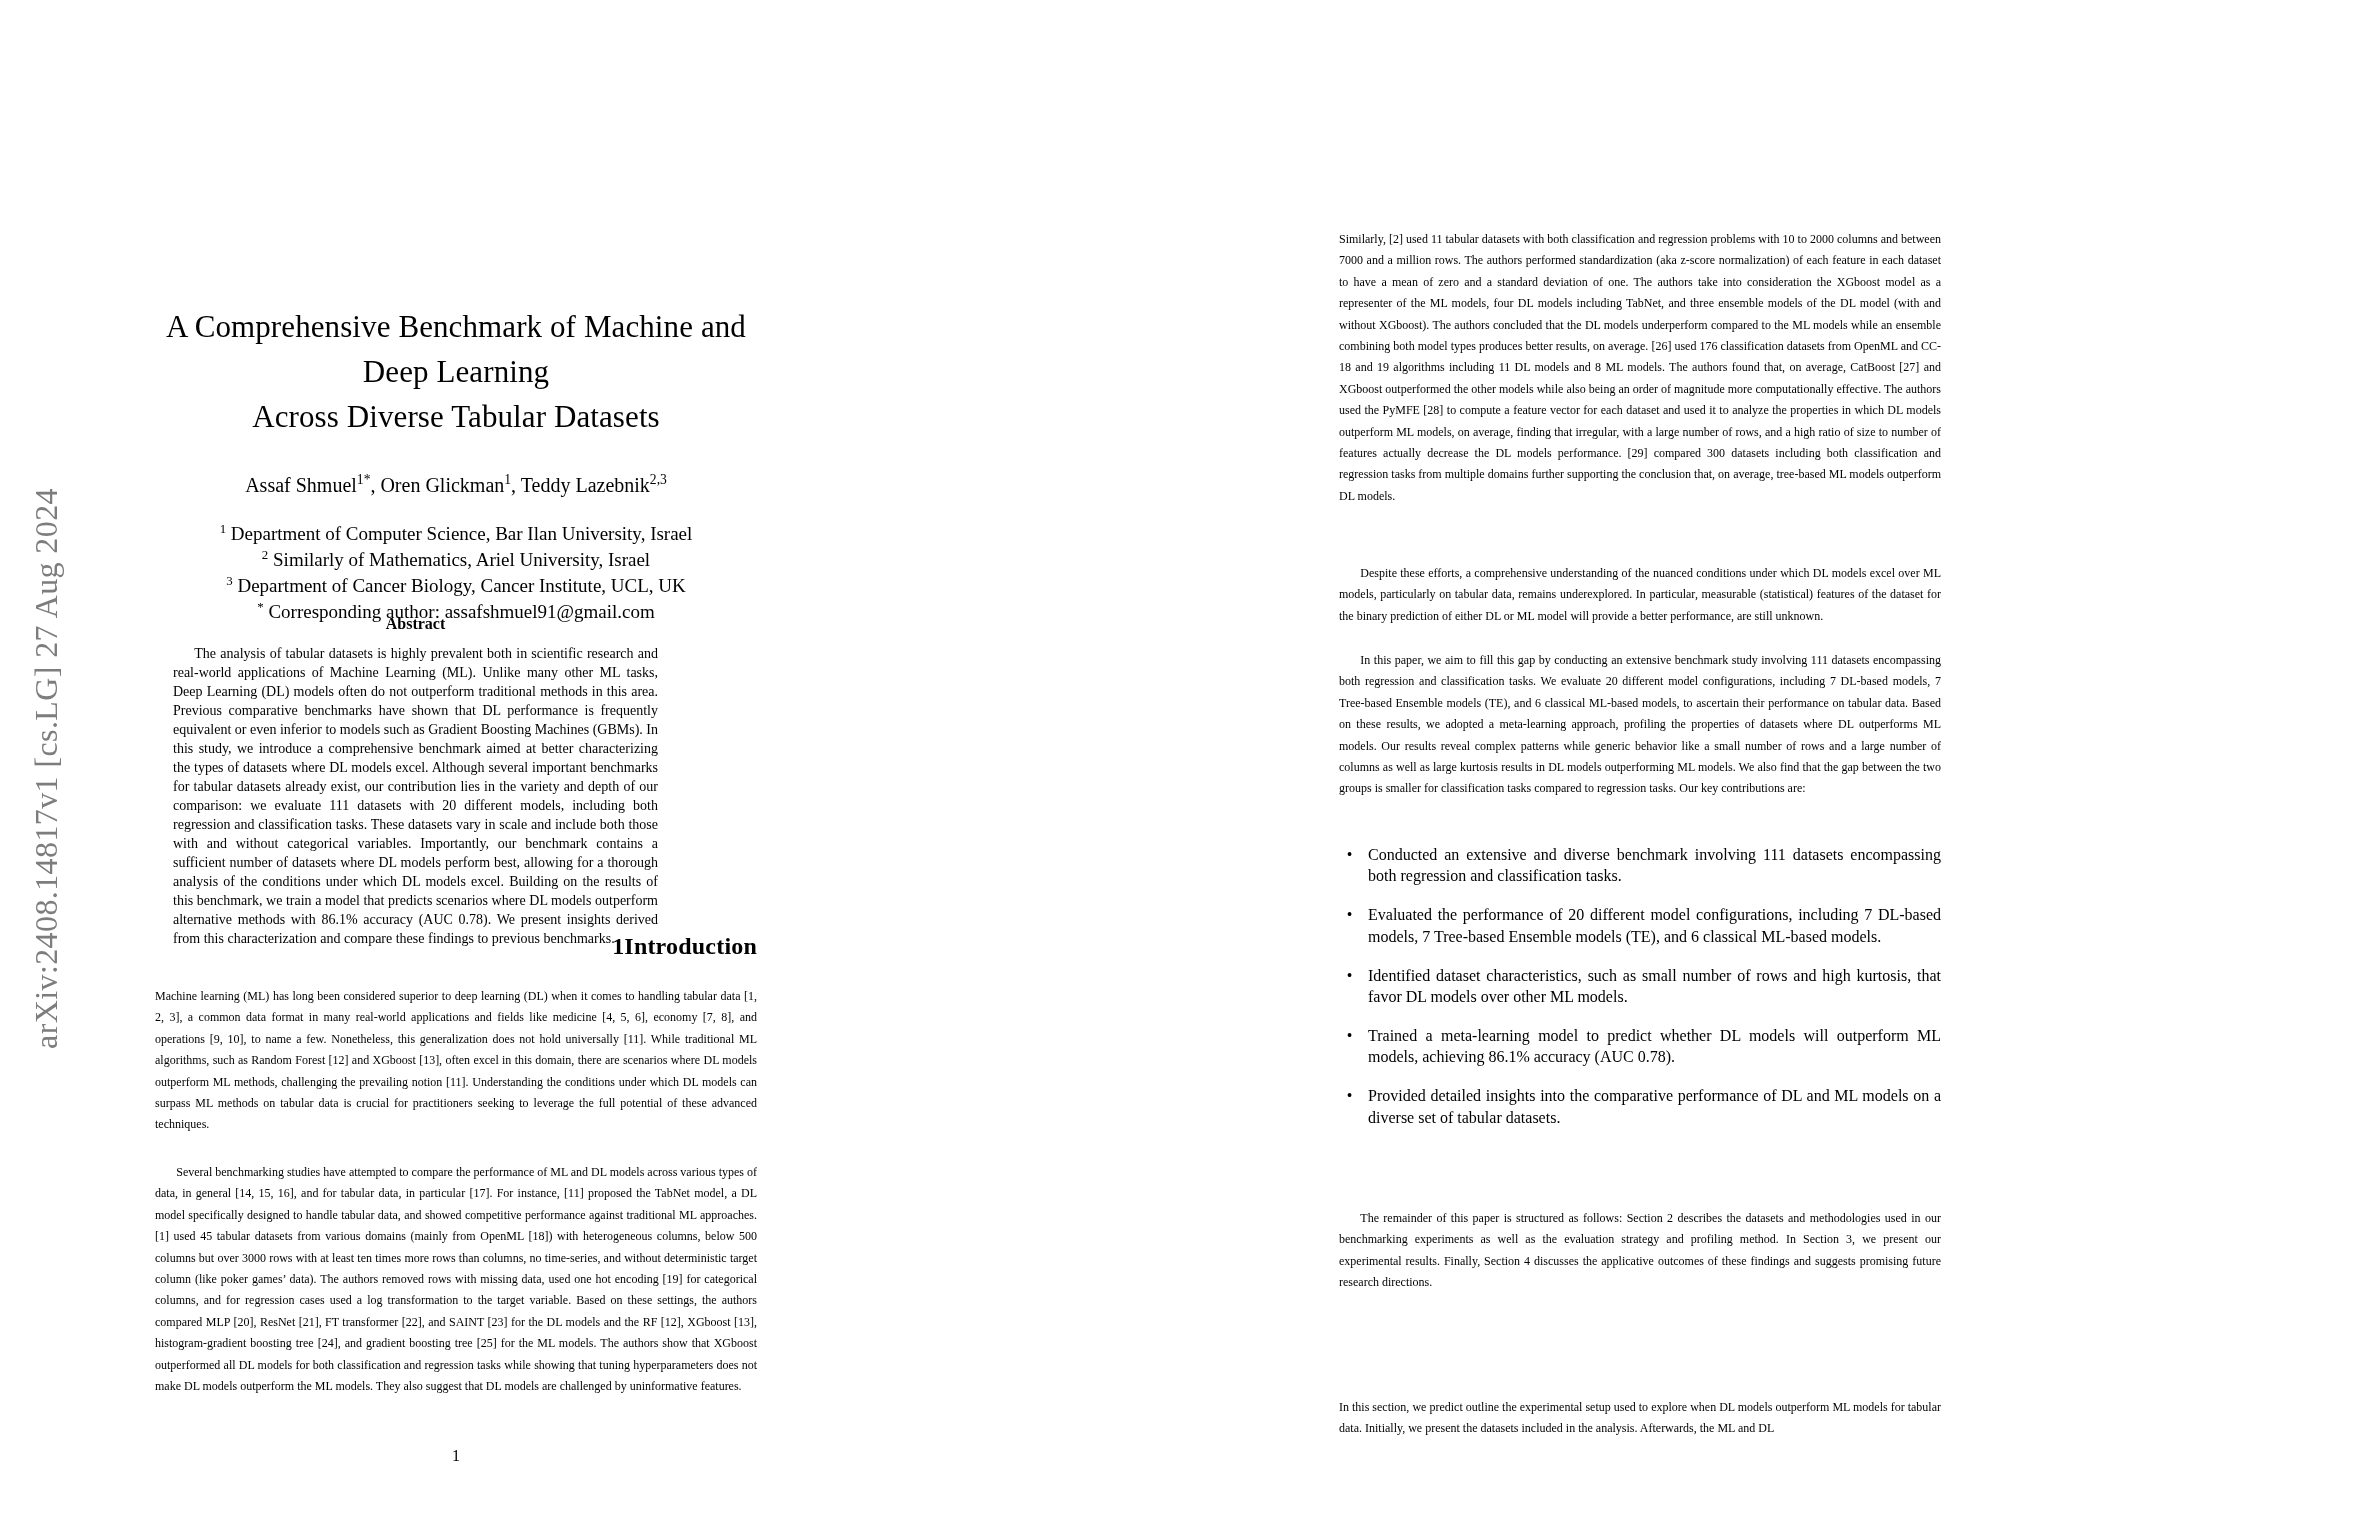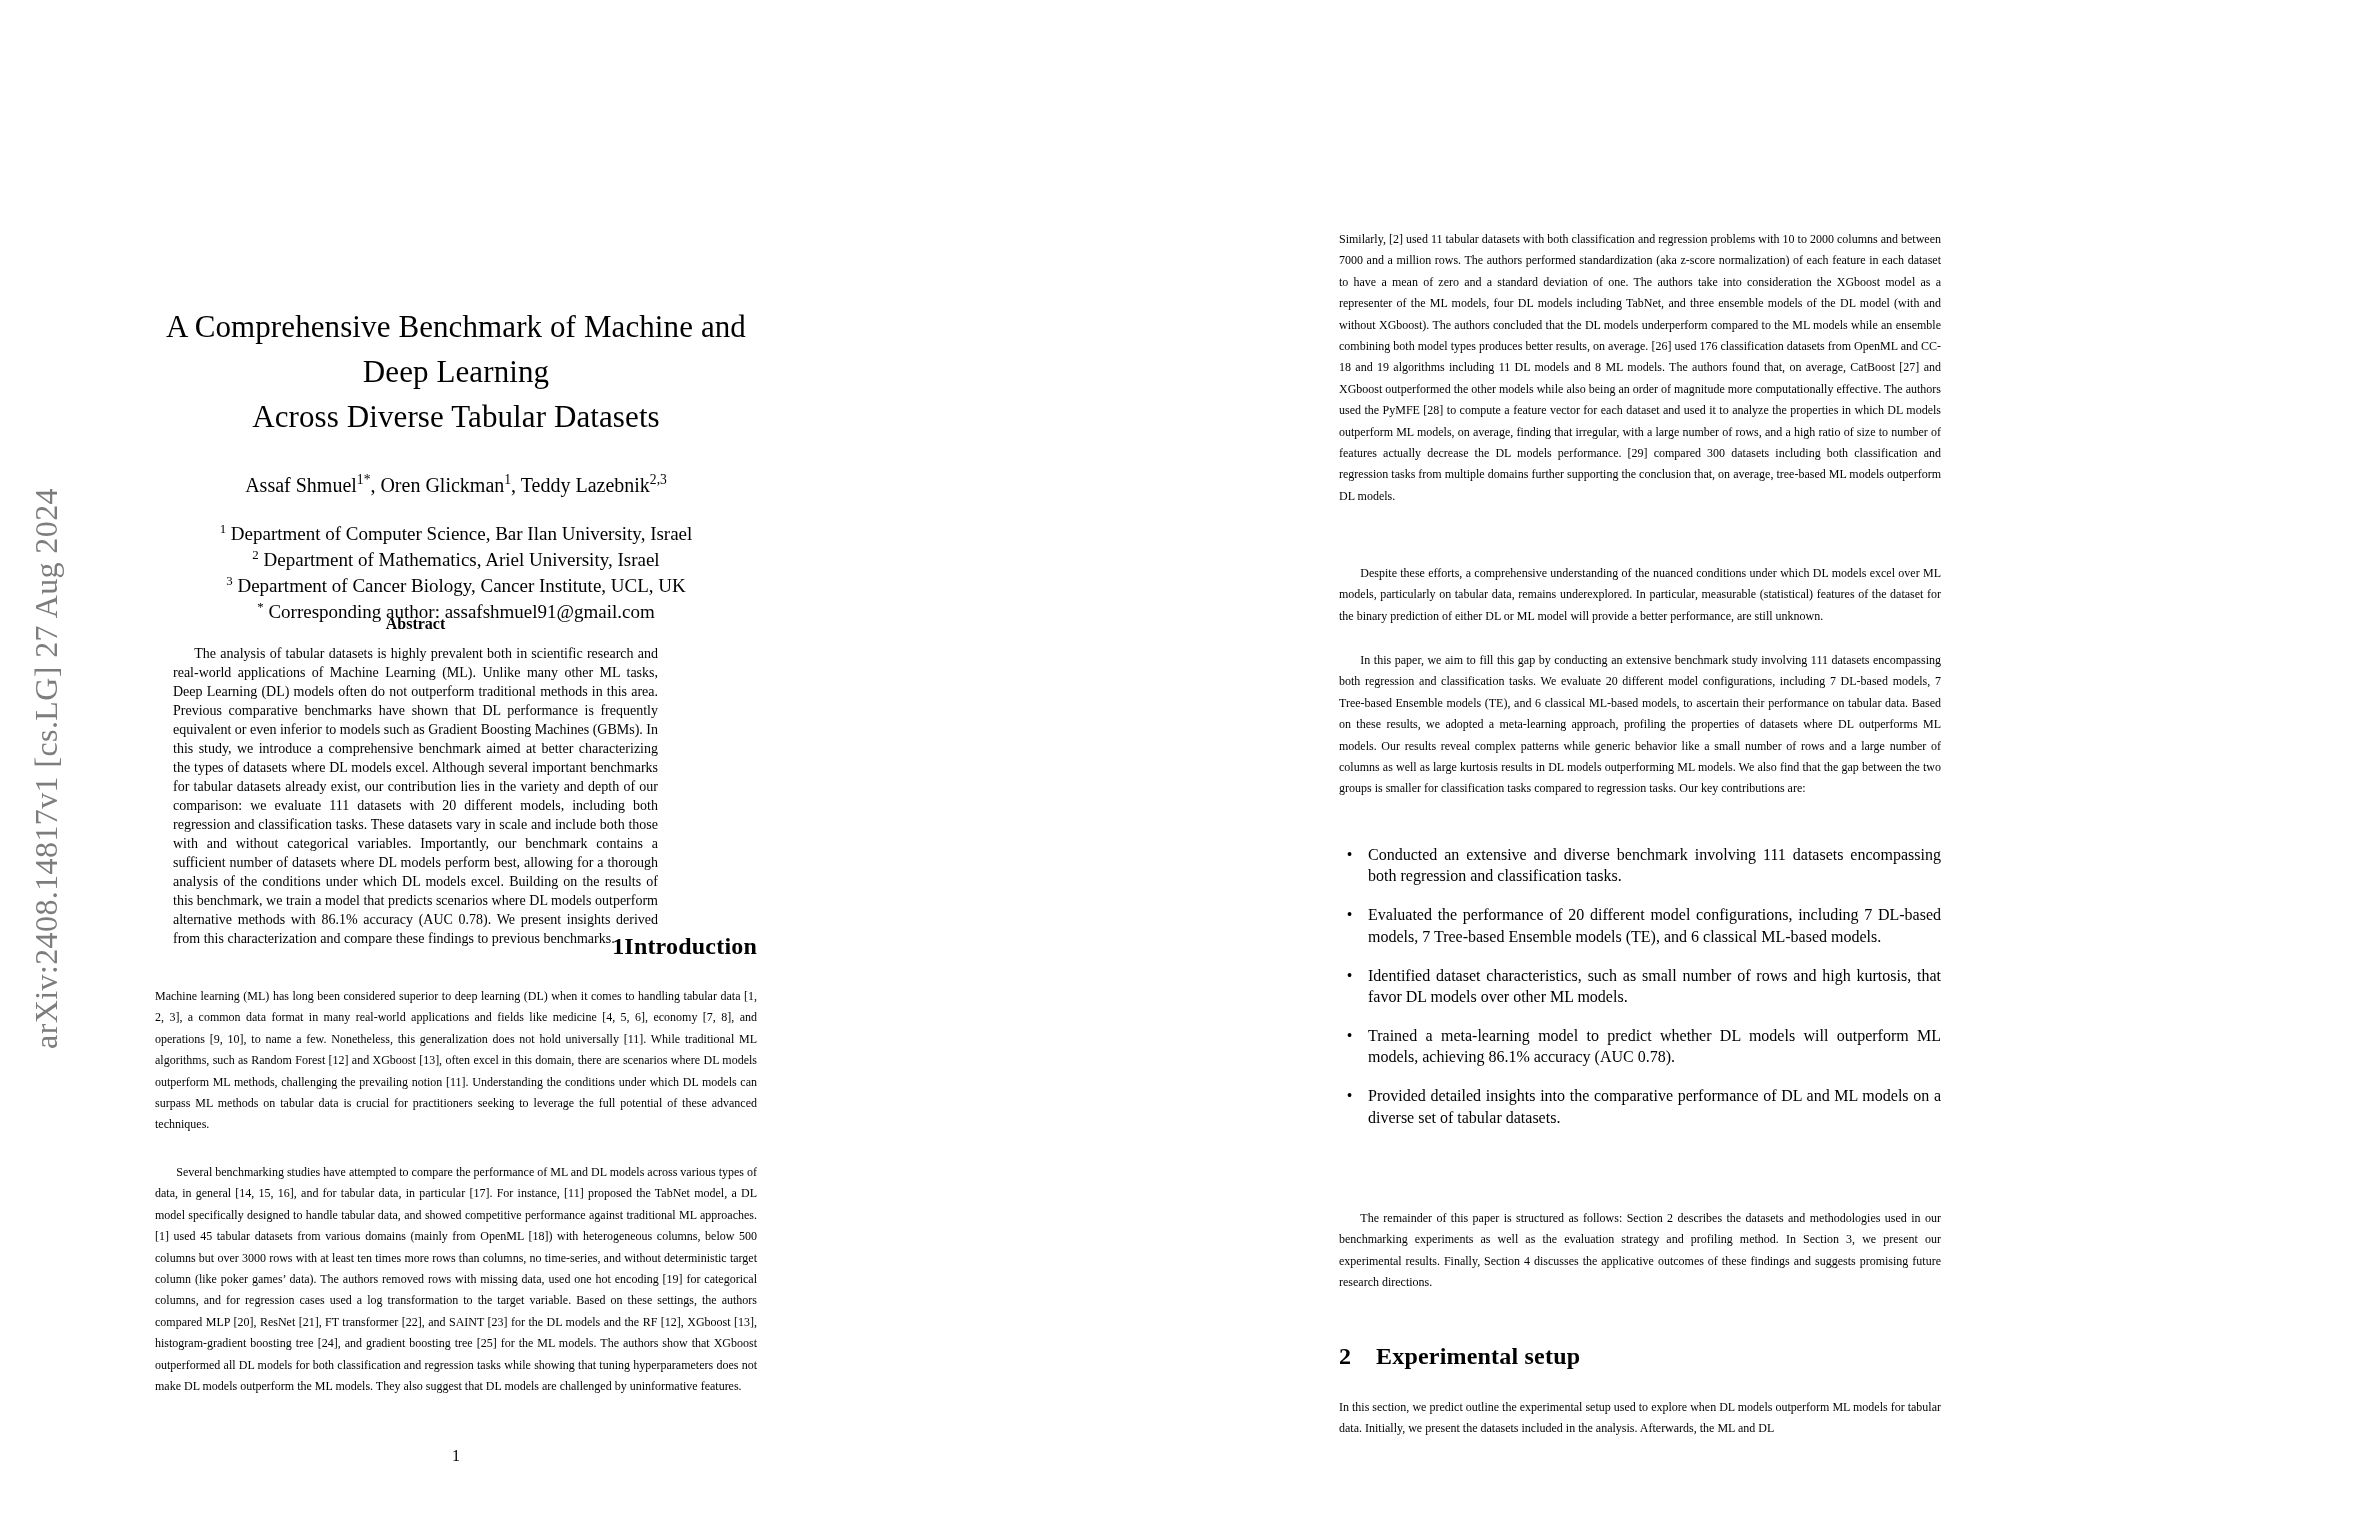--- a/index.html
+++ b/index.html
@@ -181,21 +181,21 @@
       <span class="tl2">Across Diverse Tabular Datasets</span>
     </h1>
 
     <div class="authors">
       
       <span><span>Assaf Shmuel</span><sup>1*</sup></span><span>, </span><span><span>Oren Glickman</span><sup>1</sup></span><span>, </span><span><span>Teddy Lazebnik</span><sup>2,3</sup></span>
     </div>
 
     <div class="affiliations">
       <span class="affil-line"><sup>1</sup> <span>Department of Computer Science, Bar Ilan University, Israel</span></span>
-      <span class="affil-line"><sup>2</sup> <span>Department of Mathematics, Ariel University, Israel</span></span>
+      <span class="affil-line"><sup>2</sup> <span>Similarly of Mathematics, Ariel University, Israel</span></span>
       <span class="affil-line"><sup>3</sup> <span>Department of Cancer Biology, Cancer Institute, UCL, UK</span></span>
       <span class="affil-line"><sup>*</sup> <span>Corresponding author: assafshmuel91@gmail.com</span></span>
     </div>
   </div>
 
   <div class="abstract-wrap">
     <div class="abstract-head">Abstract</div>
     <p class="abstract-body">The analysis of tabular datasets is highly prevalent both in scientific research and real-world applications of Machine Learning (ML). Unlike many other ML tasks, Deep Learning (DL) models often do not outperform traditional methods in this area. Previous comparative benchmarks have shown that DL performance is frequently equivalent or even inferior to models such as Gradient Boosting Machines (GBMs). In this study, we introduce a comprehensive benchmark aimed at better characterizing the types of datasets where DL models excel. Although several important benchmarks for tabular datasets already exist, our contribution lies in the variety and depth of our comparison: we evaluate 111 datasets with 20 different models, including both regression and classification tasks. These datasets vary in scale and include both those with and without categorical variables. Importantly, our benchmark contains a sufficient number of datasets where DL models perform best, allowing for a thorough analysis of the conditions under which DL models excel. Building on the results of this benchmark, we train a model that predicts scenarios where DL models outperform alternative methods with 86.1% accuracy (AUC 0.78). We present insights derived from this characterization and compare these findings to previous benchmarks.</p>
   </div>
 
@@ -215,24 +215,19 @@
   <ul id="r-bullets" class="bullets">
     <li>Conducted an extensive and diverse benchmark involving 111 datasets encompassing both regression and classification tasks.</li>
     <li>Evaluated the performance of 20 different model configurations, including 7 DL-based models, 7 Tree-based Ensemble models (TE), and 6 classical ML-based models.</li>
     <li>Identified dataset characteristics, such as small number of rows and high kurtosis, that favor DL models over other ML models.</li>
     <li>Trained a meta-learning model to predict whether DL models will outperform ML models, achieving 86.1% accuracy (AUC 0.78).</li>
     <li>Provided detailed insights into the comparative performance of DL and ML models on a diverse set of tabular datasets.</li>
   </ul>
 
   <p id="r-p4" class="body" style="text-indent:21.3px">The remainder of this paper is structured as follows: Section 2 describes the datasets and methodologies used in our benchmarking experiments as well as the evaluation strategy and profiling method. In Section 3, we present our experimental results. Finally, Section 4 discusses the applicative outcomes of these findings and suggests promising future research directions.</p>
 
-  <div id="sec2-head">
-    <div class="sec-head">
-      <span class="num">2</span><span>Experimental setup</span>
-    </div>
-  </div>
 
   <p id="sec2-p1" class="body noindent">In this section, we predict outline the experimental setup used to explore when DL models outperform ML models for tabular data. Initially, we present the datasets included in the analysis. Afterwards, the ML and DL</p>
 
   <div class="page-number">1</div>
 
 </div>
 
 
 </body></html>

